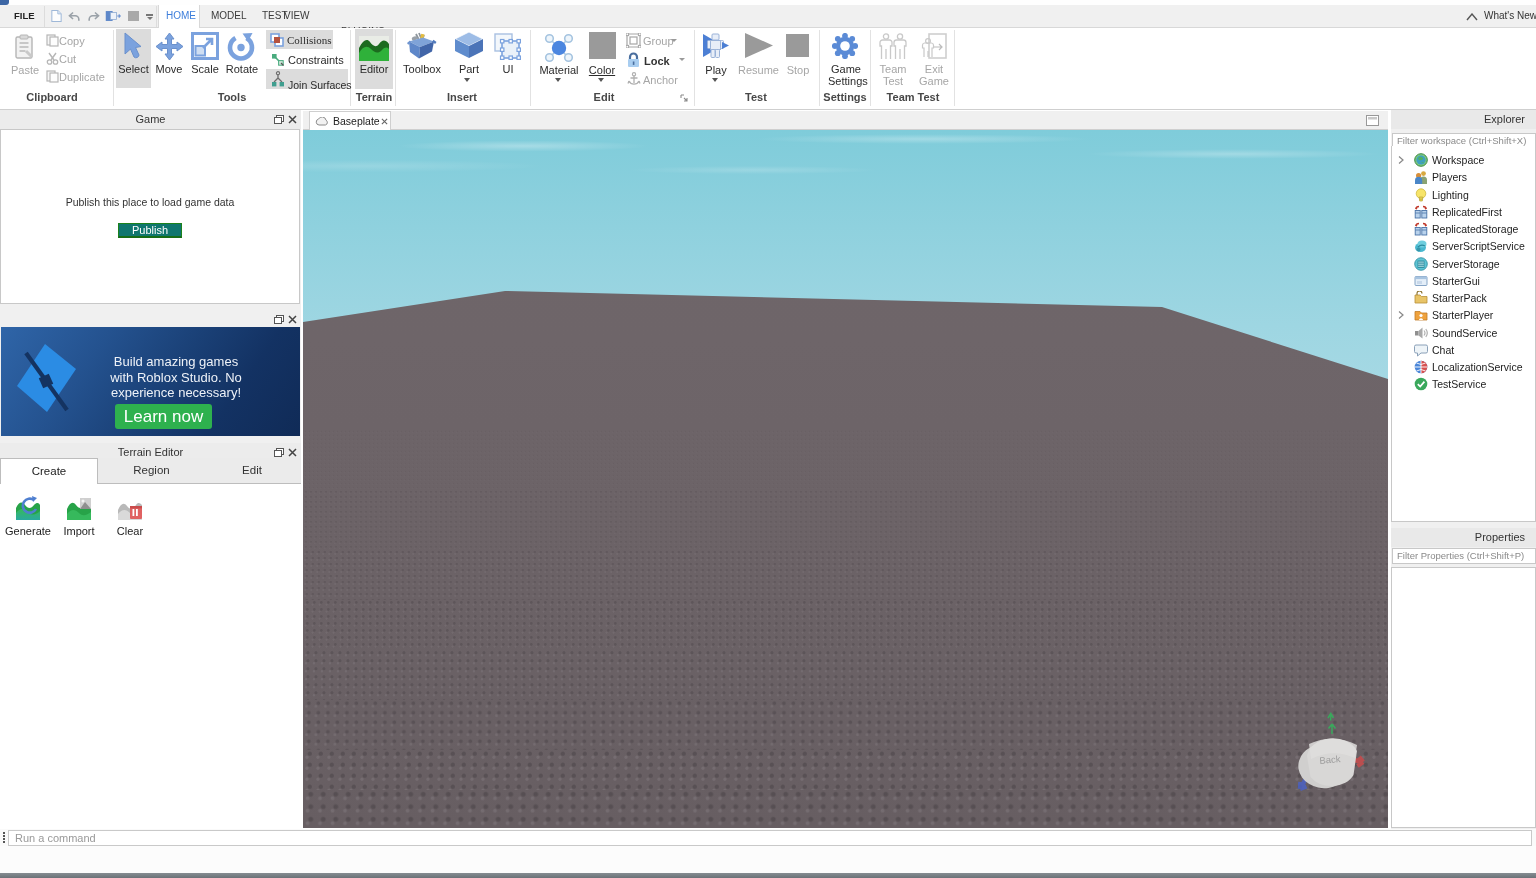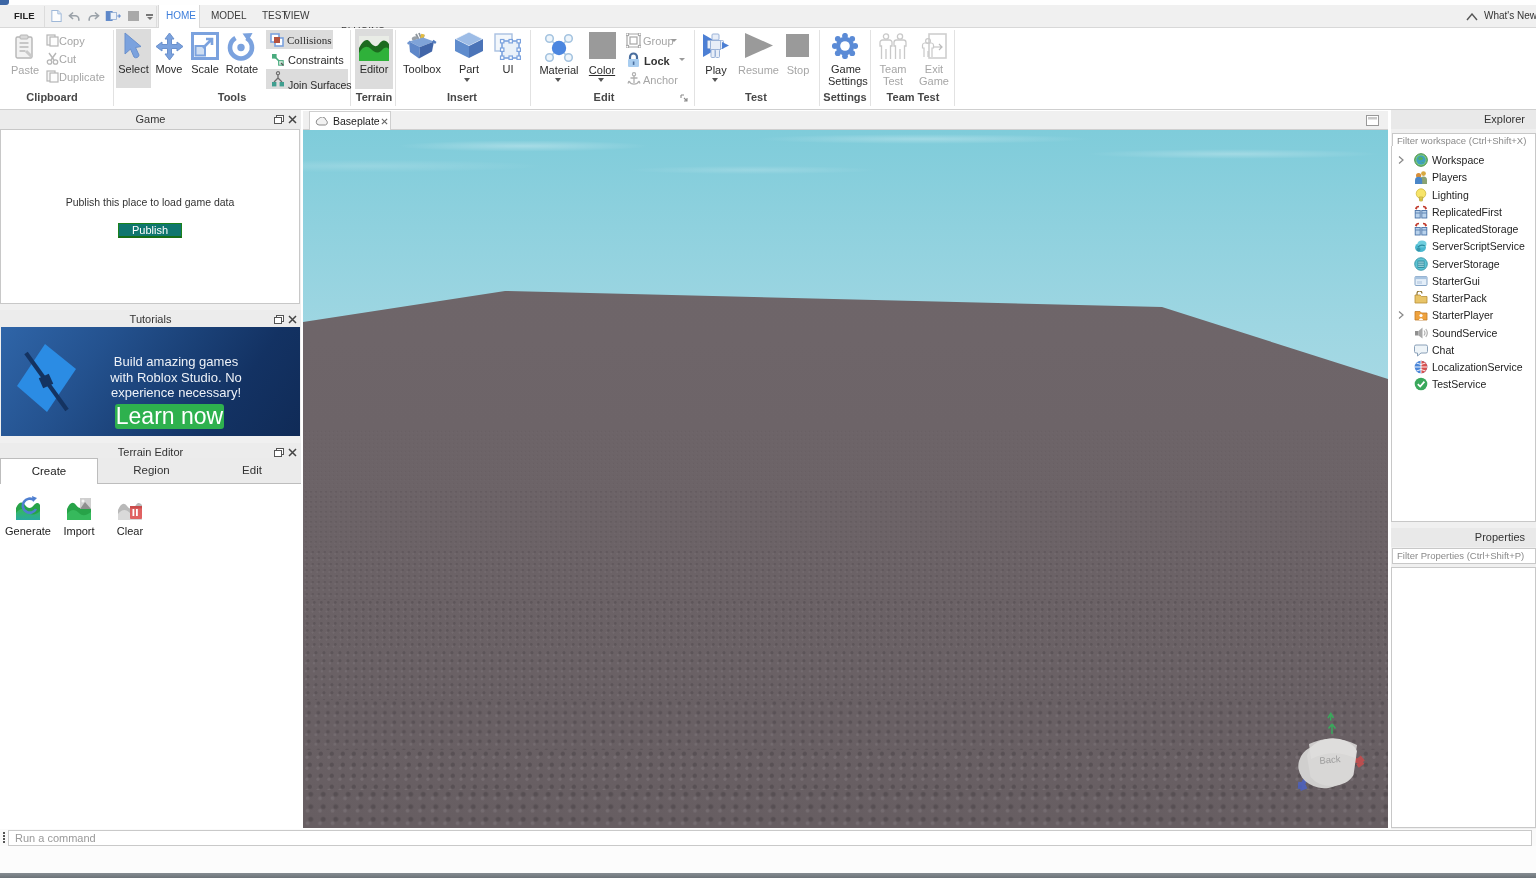--- a/index.html
+++ b/index.html
@@ -337,38 +337,37 @@
         <rect x="2.5" y="0.5" width="7" height="6" fill="#fff" stroke="#555"></rect>
         <rect x="0.5" y="2.5" width="7" height="6" fill="#fff" stroke="#555"></rect>
       </svg>
     <svg class="abs" style="left:288px;top:5px" width="9" height="9" viewBox="0 0 9 9">
         <path d="M1 1 L8 8 M8 1 L1 8" stroke="#444" stroke-width="1.5"></path>
       </svg>
     <div class="pwhite" style="top:19px;height:175px;"></div>
     <div class="abs" style="left:0;top:86px;width:300px;text-align:center;font-size:10.5px;color:#333;">Publish this place to load game data</div>
     <div class="abs" style="left:118px;top:113px;width:64px;height:15px;background:#0f766e;border:1px solid #1c821c;border-bottom:2px solid #166c16;color:#fff;font-size:11px;text-align:center;line-height:13px;">Publish</div>
 
-    <div class="ptitle" style="top:200px;">Tutorials</div>
     <svg class="abs" style="left:274px;top:205px" width="10" height="9" viewBox="0 0 10 9">
         <rect x="2.5" y="0.5" width="7" height="6" fill="#fff" stroke="#555"></rect>
         <rect x="0.5" y="2.5" width="7" height="6" fill="#fff" stroke="#555"></rect>
       </svg>
     <svg class="abs" style="left:288px;top:205px" width="9" height="9" viewBox="0 0 9 9">
         <path d="M1 1 L8 8 M8 1 L1 8" stroke="#444" stroke-width="1.5"></path>
       </svg>
     <div class="abs" style="left:1px;top:217px;width:299px;height:109px;background:linear-gradient(125deg,#2f65a8 0%,#24528f 30%,#1a4076 55%,#133263 75%,#102b57 100%);">
       <svg class="abs" style="left:8px;top:10px" width="80" height="84" viewBox="0 0 80 84">
         <polygon points="36,7 67,32 38,75 8,49" fill="#2b8ce4"></polygon>
         <path d="M17 16 L58 73" stroke="#143361" stroke-width="4.2"></path>
         <g transform="rotate(-24 37 44)">
             <rect x="31.5" y="38.5" width="11" height="11" fill="#143361"></rect>
           </g>
       </svg>
       <div class="abs" style="left:70px;top:27px;width:210px;text-align:center;font-size:13px;color:#eef2f8;line-height:15.6px;">Build amazing games<br>with Roblox Studio. No<br>experience necessary!</div>
-      <div class="abs" style="left:114px;top:77px;width:109px;height:25px;background:#2eb14e;border-radius:3px;color:#fff;font-size:23px;text-align:center;line-height:25px;">Learn now</div>
+      <div class="abs" style="left:114px;top:77px;width:97px;height:25px;background:#2eb14e;border-radius:3px;color:#fff;font-size:17px;text-align:center;line-height:25px;">Learn now</div>
     </div>
 
     <div class="ptitle" style="top:333px;">Terrain Editor</div>
     <svg class="abs" style="left:274px;top:338px" width="10" height="9" viewBox="0 0 10 9">
         <rect x="2.5" y="0.5" width="7" height="6" fill="#fff" stroke="#555"></rect>
         <rect x="0.5" y="2.5" width="7" height="6" fill="#fff" stroke="#555"></rect>
       </svg>
     <svg class="abs" style="left:288px;top:338px" width="9" height="9" viewBox="0 0 9 9">
         <path d="M1 1 L8 8 M8 1 L1 8" stroke="#444" stroke-width="1.5"></path>
       </svg>

